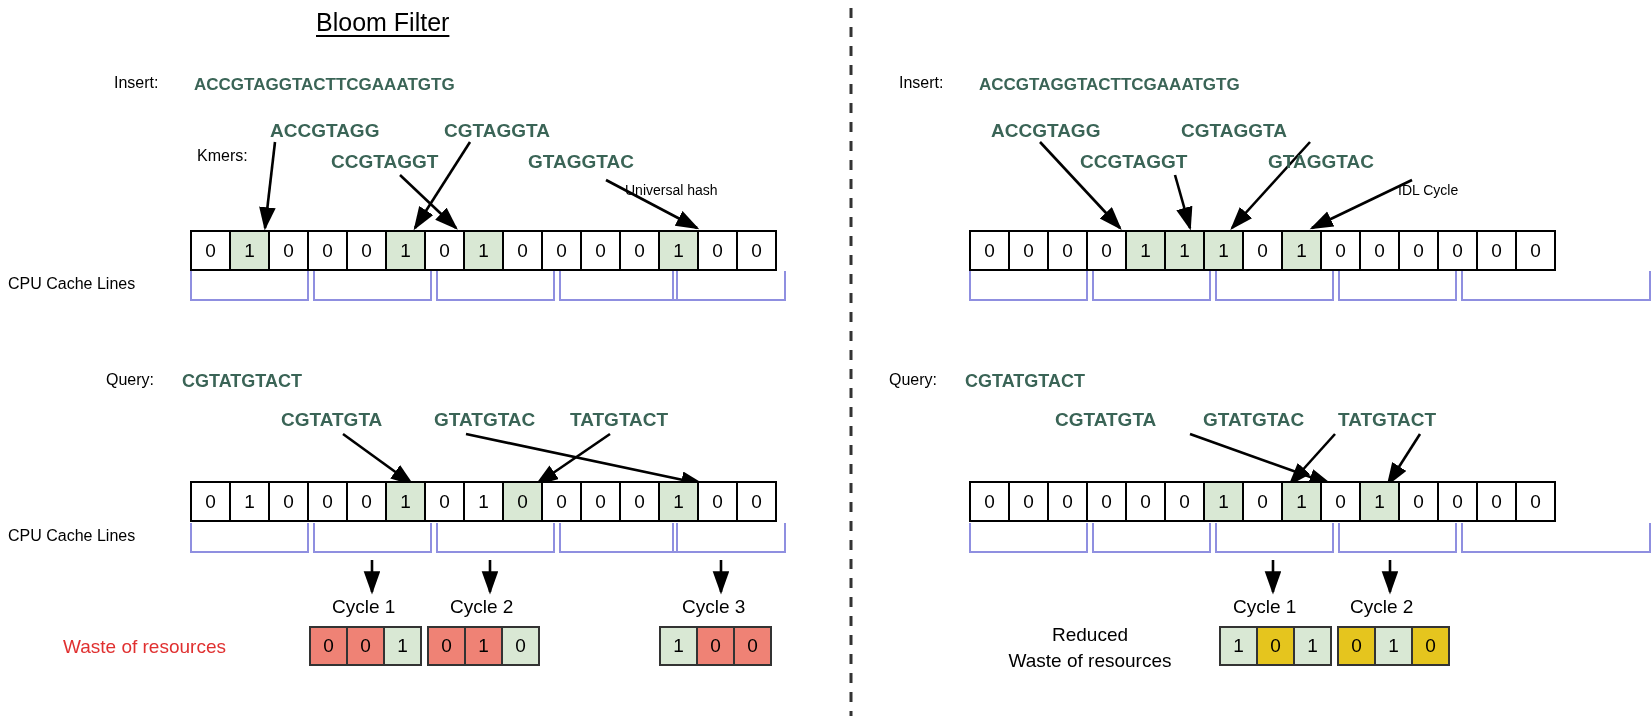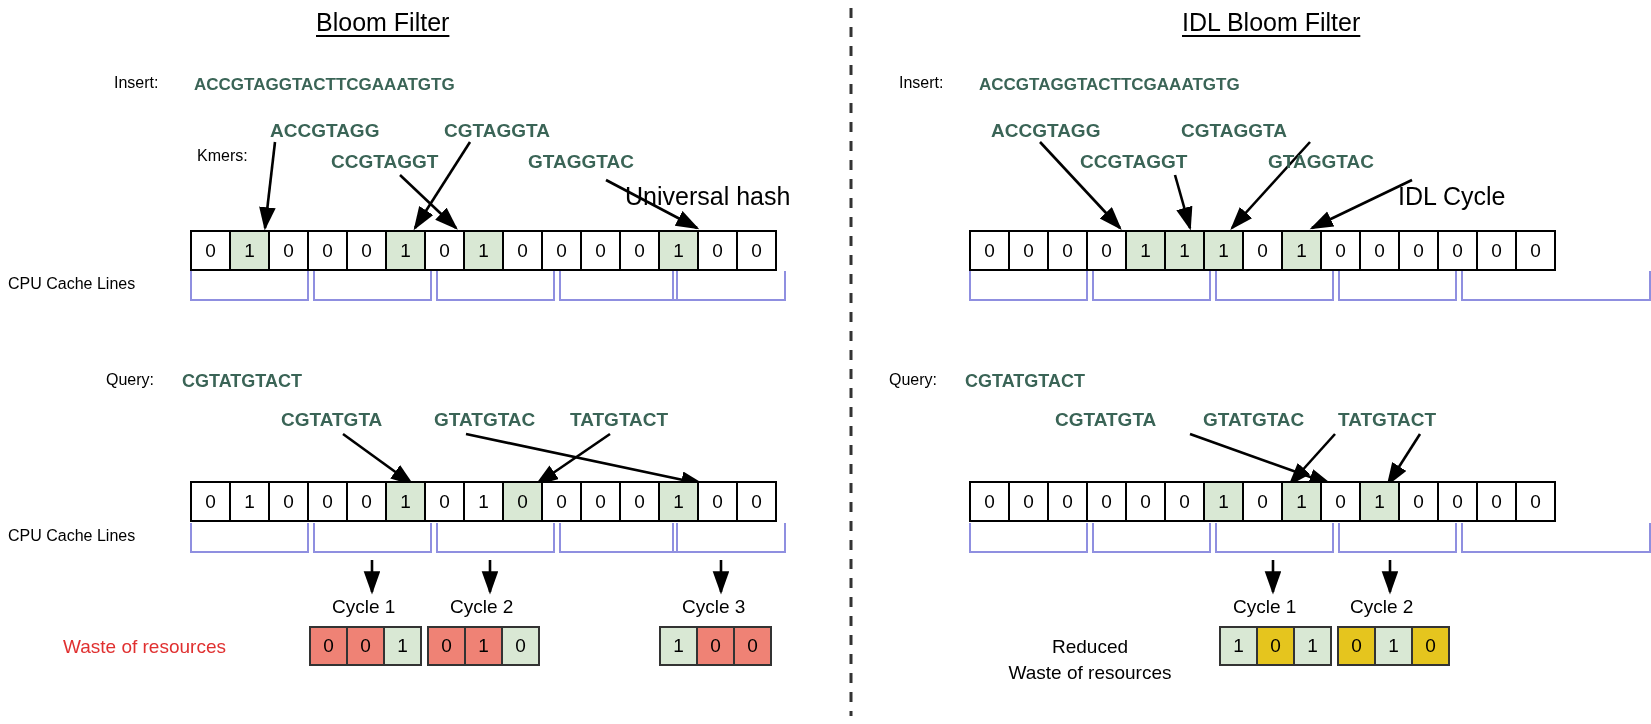--- a/index.html
+++ b/index.html
@@ -14,24 +14,24 @@
   
   .abs{position:absolute;white-space:nowrap;}
   .panel-title{
     font-size:25px;color:#000;text-decoration:underline;
     text-underline-offset:4px;
   }
   .lbl{font-size:16px;color:#000;}
   .dna{font-size:18px;font-weight:bold;color:#3a6456;letter-spacing:0px;}
   .dna-seq{font-size:17px;font-weight:bold;color:#3a6456;}
   .kmer{font-size:19px;font-weight:bold;color:#3a6456;}
-  .hashlbl{font-size:25px;color:#000;}
+  .hashlbl{font-size:14px;color:#000;}
   .cyclelbl{font-size:19px;color:#000;}
   .waste-red{font-size:19px;color:#e03030;}
-  .waste-blk{font-size:19px;color:#000;text-align:center;line-height:26px;margin-top:12px;}
+  .waste-blk{font-size:19px;color:#000;text-align:center;line-height:26px;}
 
   
   .bitrow{position:absolute;display:flex;}
   .cell{
     width:41px;height:41px;box-sizing:border-box;
     border:2px solid #000;margin-left:-2px;
     display:flex;align-items:center;justify-content:center;
     font-size:19px;color:#000;background:#ffffff;
   }
   .cell:first-child{margin-left:0;}
@@ -182,21 +182,20 @@
     <div class="cyc green">0</div>
   </div>
   <div class="cycrow" style="left:659px;top:626px;">
     <div class="cyc green">1</div>
     <div class="cyc red">0</div>
     <div class="cyc red">0</div>
   </div>
 
   <div class="abs waste-red" style="left:63px;top:636px;">Waste of resources</div>
 
-  <div class="abs panel-title" style="left:1182px;top:8px;">IDL Bloom Filter</div>
 
   <div class="abs lbl" style="left:899px;top:74px;">Insert:</div>
   <div class="abs dna-seq" style="left:979px;top:75px;">ACCGTAGGTACTTCGAAATGTG</div>
 
   <div class="abs kmer" style="left:991px;top:120px;">ACCGTAGG</div>
   <div class="abs kmer" style="left:1080px;top:151px;">CCGTAGGT</div>
   <div class="abs kmer" style="left:1181px;top:120px;">CGTAGGTA</div>
   <div class="abs kmer" style="left:1268px;top:151px;">GTAGGTAC</div>
 
   <div class="abs hashlbl" style="left:1398px;top:182px;">IDL Cycle</div>

